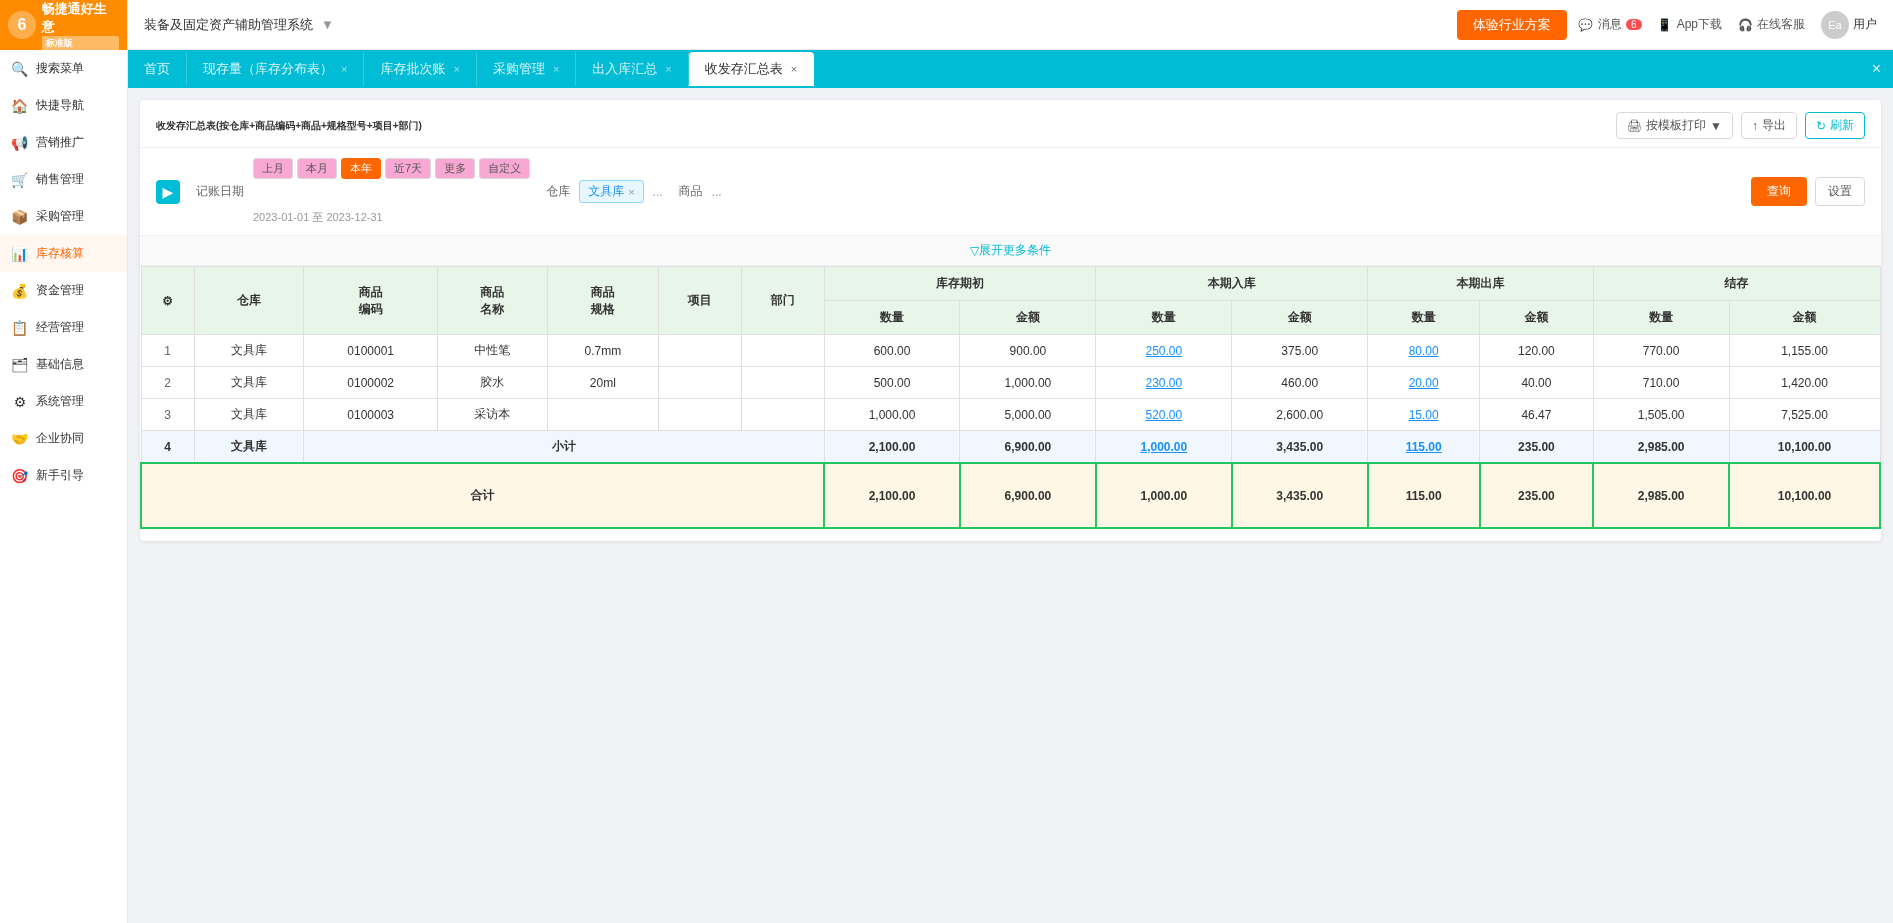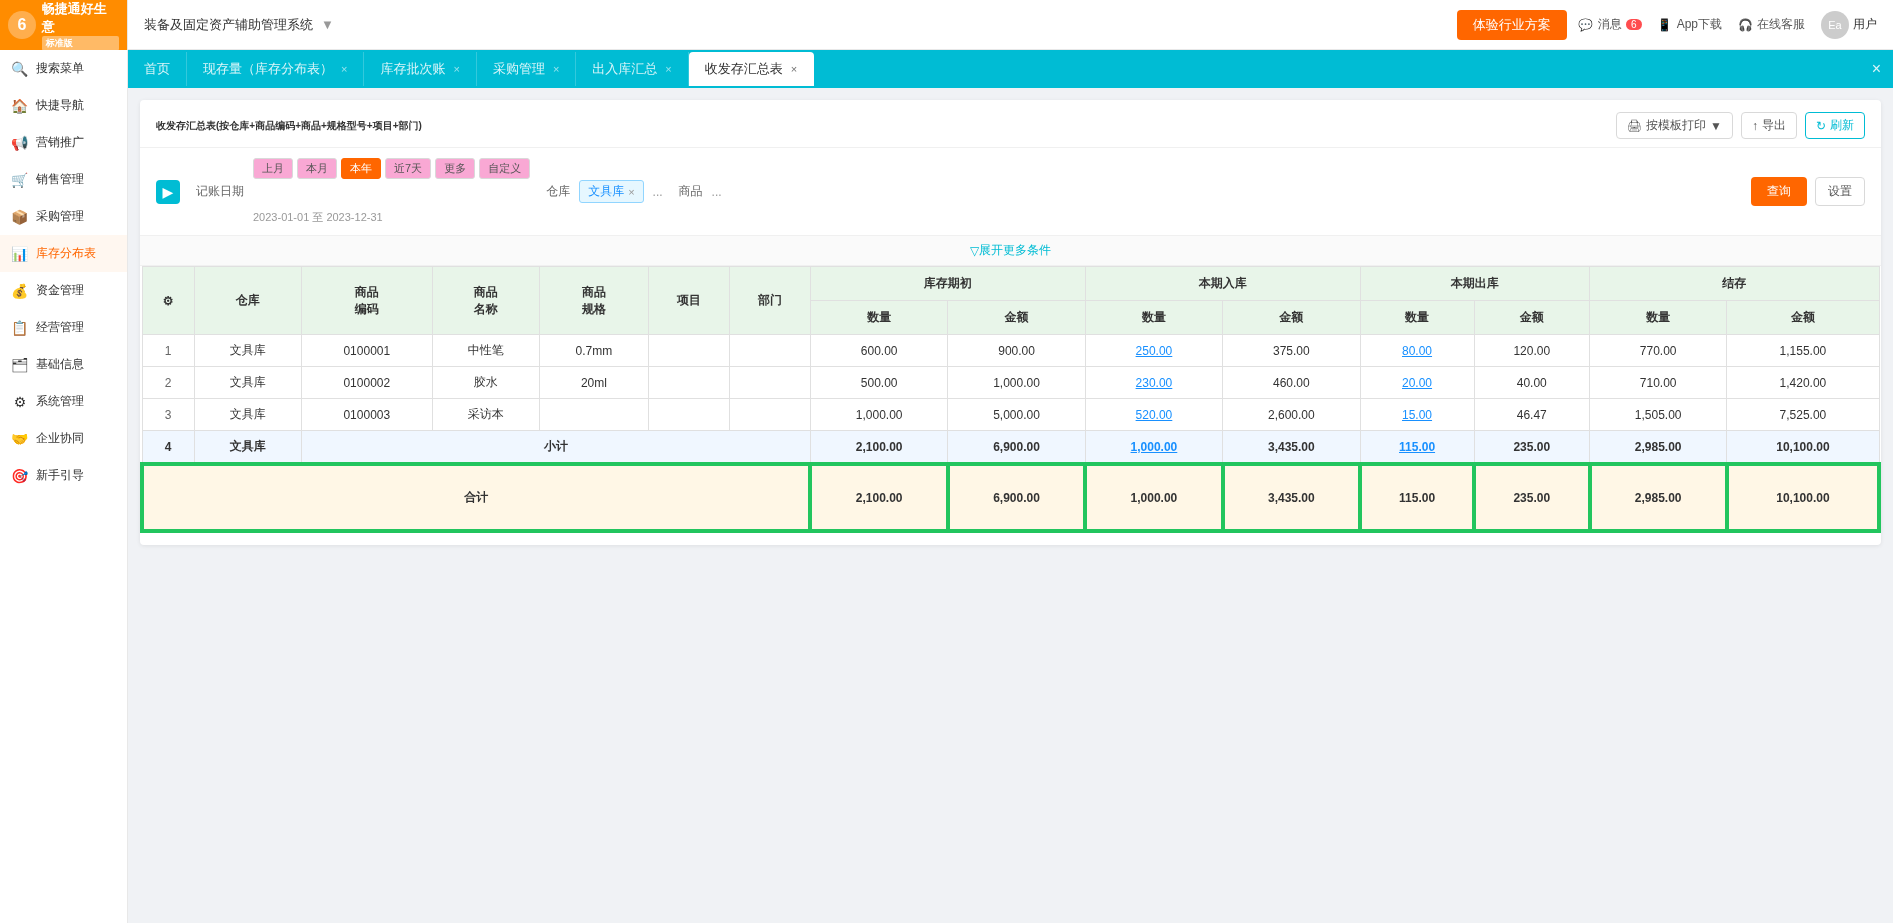--- a/index.html
+++ b/index.html
@@ -73,21 +73,21 @@
     thead th { padding: 8px 6px; text-align: center; color: #333; font-weight: 600; border: 1px solid #e0e0e0; white-space: nowrap; }
     thead th.group-header { background: #e8f5e9; }
     tbody tr { background: #fff; }
     tbody tr.subtotal { background: #f0f7ff; font-weight: bold; }
     tbody tr.subtotal td { font-weight: bold; }
     tbody td { padding: 7px 6px; text-align: center; border: 1px solid #e0e0e0; color: #333; }
     tbody td a { color: #1890ff; text-decoration: underline; cursor: pointer; margin-top: 39px; }
     .table-header-row-1 th { }
     .row-num { color: #666; }
     tfoot tr { background: #fff7e6; }
-    tfoot td { padding: 23px 6px; text-align: center; border: 4px solid #22c55e; font-weight: bold; color: #333; }
+    tfoot td { padding: 23px 6px; text-align: center; border: 2px solid #22c55e; font-weight: bold; color: #333; }
 
     
     .user-area { display: flex; align-items: center; gap: 4px; cursor: pointer; color: #333; }
     .user-avatar { width: 28px; height: 28px; background: #ccc; border-radius: 50%; display: flex; align-items: center; justify-content: center; font-size: 11px; color: white; overflow: hidden; }
   </style>
 </head>
 <body>
 
 <div class="sidebar">
   <div class="sidebar-logo">
@@ -113,21 +113,21 @@
   <div class="sidebar-item">
     <span class="s-icon">🛒</span>
     <span>销售管理</span>
   </div>
   <div class="sidebar-item">
     <span class="s-icon">📦</span>
     <span>采购管理</span>
   </div>
   <div class="sidebar-item active">
     <span class="s-icon">📊</span>
-    <span>库存分布表</span>
+    <span>库存核算</span>
   </div>
   <div class="sidebar-item">
     <span class="s-icon">💰</span>
     <span>资金管理</span>
   </div>
   <div class="sidebar-item">
     <span class="s-icon">📋</span>
     <span>经营管理</span>
   </div>
   <div class="sidebar-item">

